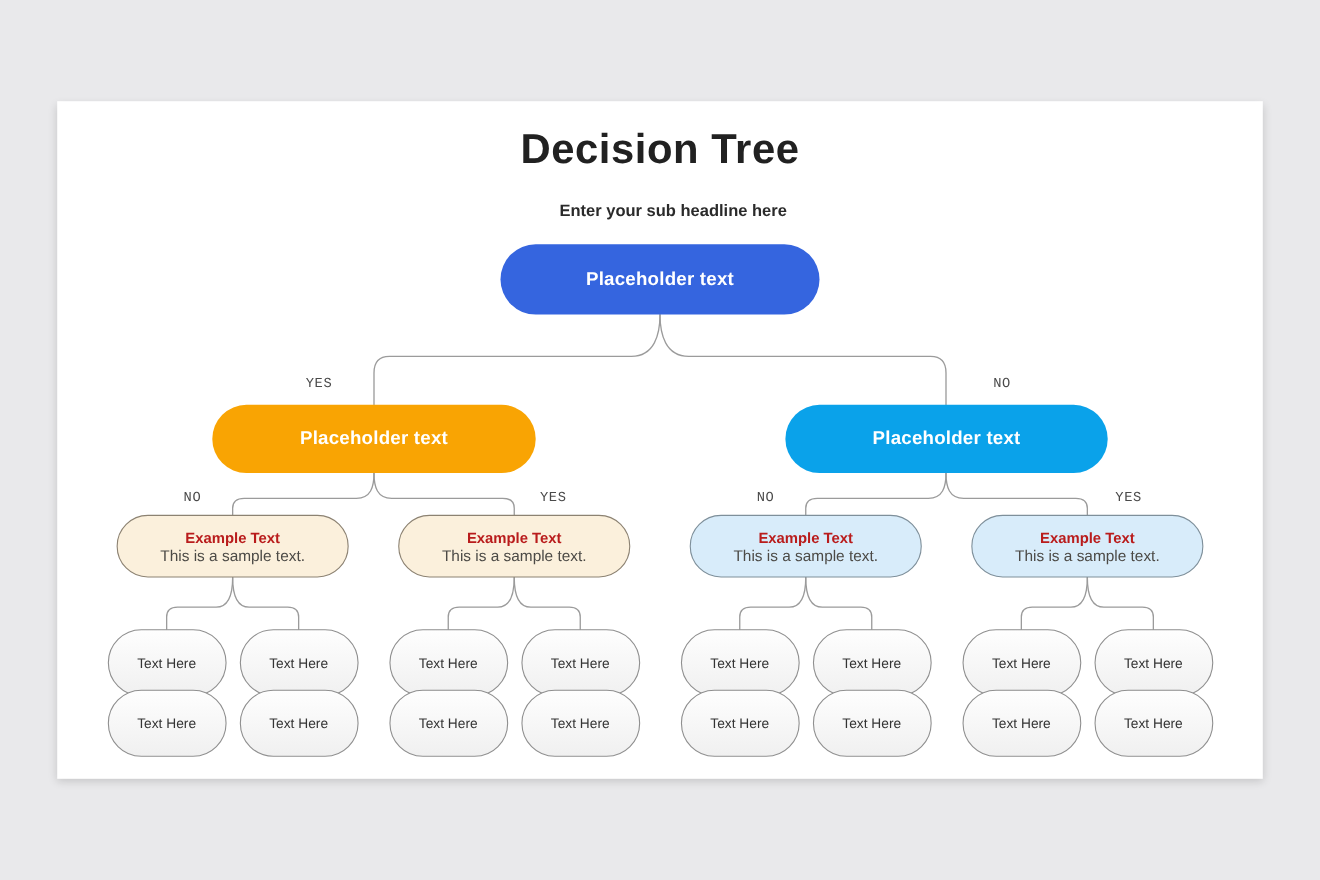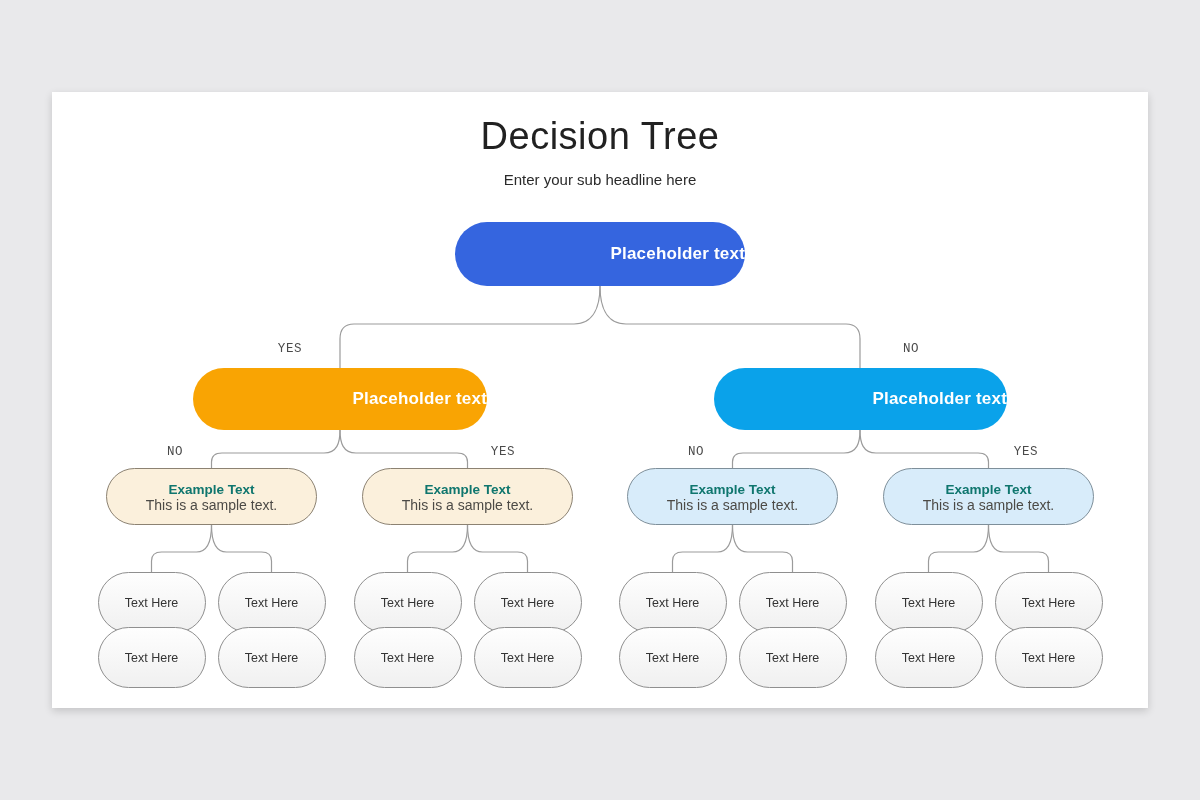--- a/index.html
+++ b/index.html
@@ -17,30 +17,30 @@
     position:absolute;
     left:52px;top:92px;
     width:1096px;height:616px;
     background:#ffffff;
     box-shadow:0 3px 8px rgba(0,0,0,.16);
   }
   .title{
     position:absolute;top:22px;left:0;width:100%;
     text-align:center;
     font-size:38px;line-height:44px;
-    font-weight:400;color:#212121;
+    font-weight:700;color:#212121;
     letter-spacing:.5px;
     margin:0;
   }
   .subtitle{
     position:absolute;top:78px;left:0;width:100%;
     text-align:center;
     font-size:15px;line-height:20px;
-    font-weight:400;color:#2a2a2a;
-    margin:0;
+    font-weight:700;color:#2a2a2a;
+    margin:12px;
   }
   .connectors{
     position:absolute;left:0;top:0;
   }
   .connectors path{
     fill:none;
     stroke:#9b9b9b;
     stroke-width:1.2;
     stroke-linecap:round;
   }
@@ -53,30 +53,29 @@
     justify-content:center;
     text-align:center;
     box-sizing:border-box;
   }
   .big{
     height:62px;
     color:#ffffff;
     font-size:17px;
     font-weight:bold;
     letter-spacing:.2px;
-    align-items:flex-end;
   }
   .node-root{left:403px;top:130px;width:290px;height:64px;background:#3565df;}
   .node-orange{left:141px;top:276px;width:294px;background:#f9a403;}
   .node-cyan{left:662px;top:276px;width:293px;background:#0aa2ea;}
   .example{
     top:376px;width:211px;height:57px;
     gap:1px;
   }
-  .example .ex-title{font-size:13.5px;font-weight:bold;color:#0f766e;line-height:16px;}
+  .example .ex-title{font-size:13.5px;font-weight:bold;color:#b91c1c;line-height:16px;}
   .example .ex-sub{font-size:14px;color:#4c4a46;line-height:13px;}
   .ex-cream{background:#fbf0dc;border:1px solid #8c8272;}
   .ex-blue{background:#d8ecfa;border:1px solid #7e8f9a;}
   .ex-1{left:54px;}
   .ex-2{left:310px;}
   .ex-3{left:575px;}
   .ex-4{left:831px;}
   .leaf{
     width:108px;height:61px;
     background:linear-gradient(180deg,#fefefe 0%,#f0f0f0 100%);

